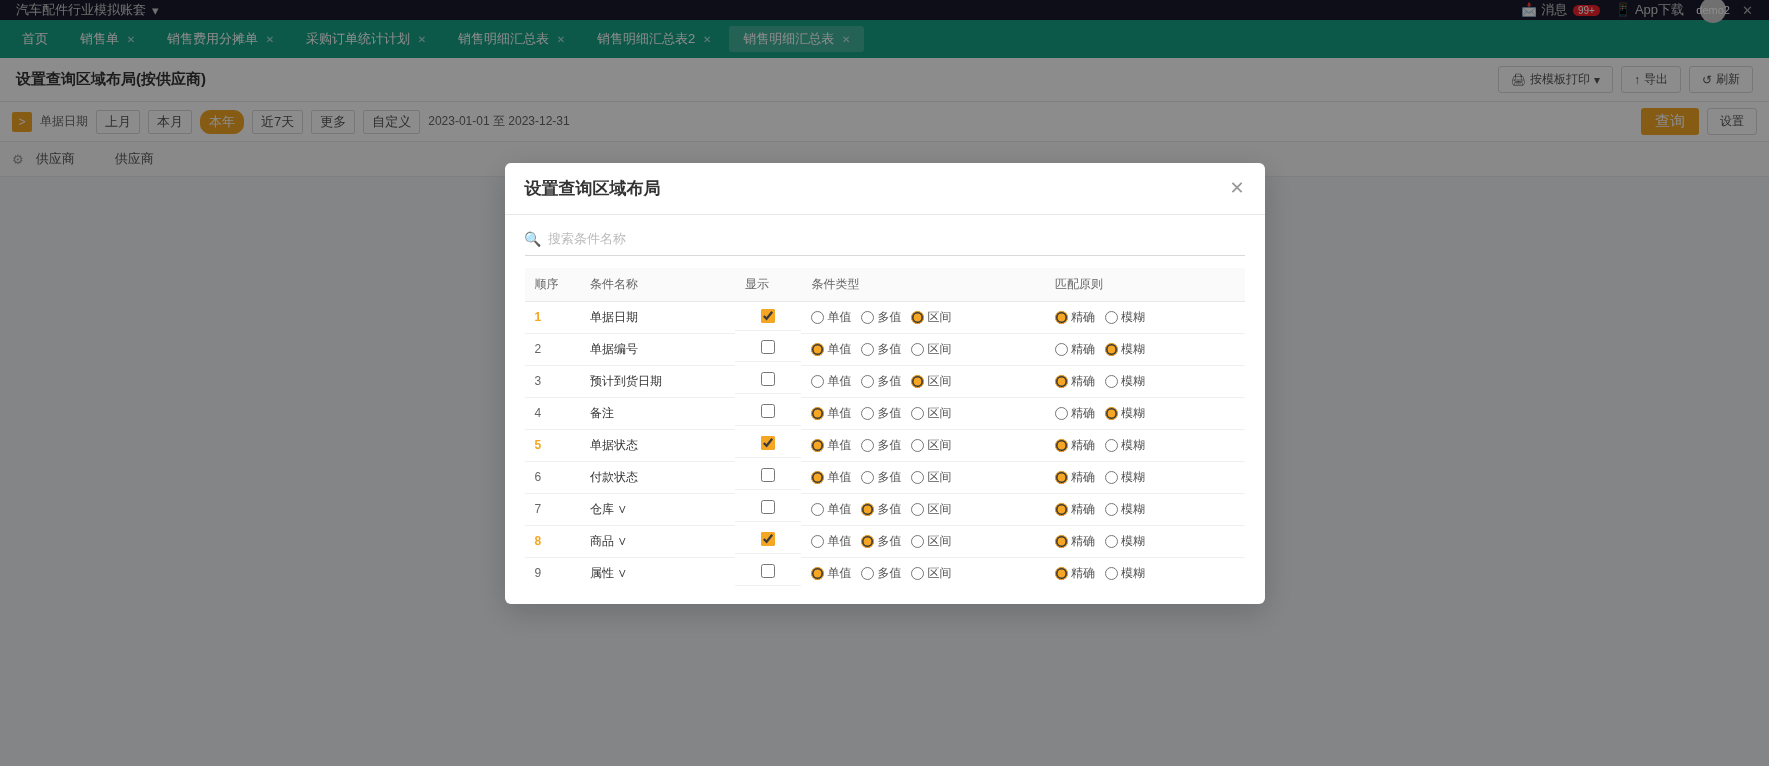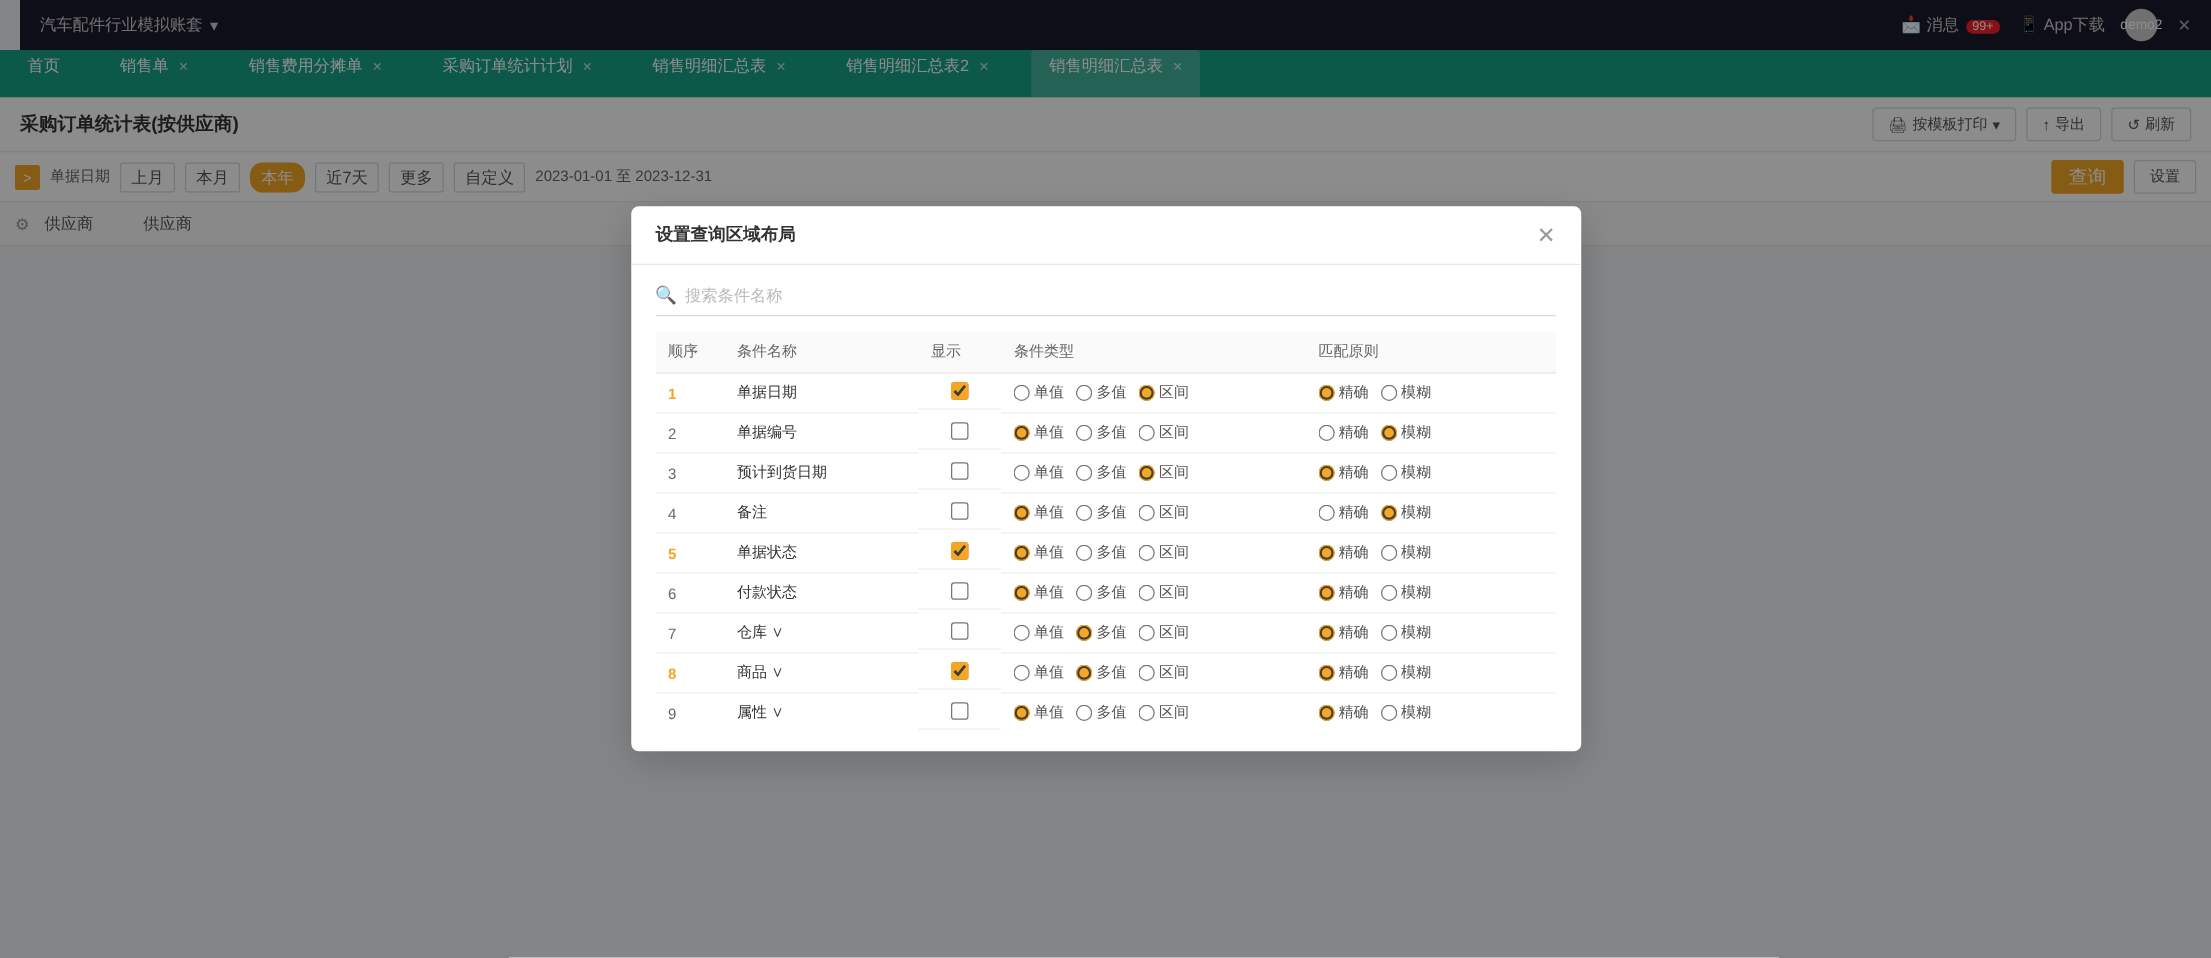--- a/index.html
+++ b/index.html
@@ -1,40 +1,40 @@
 <!DOCTYPE html>
 <html><head>
   <meta charset="utf-8">
   <style>
     * { box-sizing: border-box; margin: 0; padding: 0; }
     body { font-family: "Microsoft YaHei", Arial, sans-serif; font-size: 13px; background: #f0f2f5; color: #333; }
 
     
     .top-bar {
       background: #1a1a2e;
-      height: 40px;
+      height: 20px;
       display: flex;
       align-items: center;
       justify-content: space-between;
       padding: 0 16px;
       color: #ccc;
-      margin-left: 16px;
     }
     .top-bar-left { font-size: 13px; color: #ccc; display: flex; align-items: center; gap: 6px; }
     .top-bar-right { display: flex; align-items: center; gap: 16px; font-size: 13px; }
     .badge { background: #f5222d; color: #fff; border-radius: 8px; padding: 0 5px; font-size: 10px; margin-left: 2px; }
     .avatar { width: 26px; height: 26px; border-radius: 50%; background: #ccc; display: inline-flex; align-items: center; justify-content: center; color: #fff; font-size: 11px; }
 
     
     .second-nav {
       background: #16a085;
       height: 38px;
       display: flex;
+      align-items: center;
       padding: 0 8px;
-      gap: 20px;
+      gap: 4px;
     }
     .nav-tab {
       padding: 4px 14px;
       border-radius: 3px;
       color: #fff;
       font-size: 13px;
       cursor: pointer;
       white-space: nowrap;
     }
     .nav-tab.active { background: rgba(255,255,255,0.2); }
@@ -90,21 +90,21 @@
       flex-direction: column;
       box-shadow: 0 8px 32px rgba(0,0,0,0.18);
     }
     .modal-header {
       padding: 14px 20px;
       border-bottom: 1px solid #e8e8e8;
       display: flex;
       align-items: center;
       justify-content: space-between;
     }
-    .modal-title { font-size: 14px; font-weight: bold; color: #333; }
+    .modal-title { font-size: 17px; font-weight: bold; color: #333; }
     .modal-close { background: none; border: none; font-size: 18px; color: #999; cursor: pointer; line-height: 1; }
     .modal-tabs { display: flex; padding: 0 20px; border-bottom: 1px solid #e8e8e8; gap: 0; }
     .modal-tab { padding: 10px 16px; font-size: 13px; color: #666; cursor: pointer; border-bottom: 2px solid transparent; }
     .modal-tab.active { color: #f5a623; border-bottom-color: #f5a623; }
     .modal-body { padding: 16px 20px; flex: 1; overflow: hidden; display: flex; flex-direction: column; }
 
     
     .search-box { display: flex; align-items: center; border-bottom: 1px solid #d9d9d9; padding-bottom: 8px; margin-bottom: 12px; }
     .search-icon { color: #bbb; margin-right: 6px; font-size: 14px; }
     .search-input { border: none; outline: none; font-size: 13px; color: #333; width: 200px; }
@@ -193,21 +193,21 @@
     <span>销售明细汇总表2</span>
     <span class="nav-tab-close">✕</span>
   </div>
   <div class="nav-tab active">
     <span>销售明细汇总表</span>
     <span class="nav-tab-close">✕</span>
   </div>
 </div>
 
 <div class="page-header">
-  <span class="page-title">采购订单统计表(按供应商)</span>
+  <span class="page-title">设置查询区域布局(按供应商)</span>
   <div class="page-actions">
     <button class="btn-outline">
       <span>🖨</span>
       <span>按模板打印</span>
       <span>▾</span>
     </button>
     <button class="btn-outline">
       <span>↑</span>
       <span>导出</span>
     </button>

